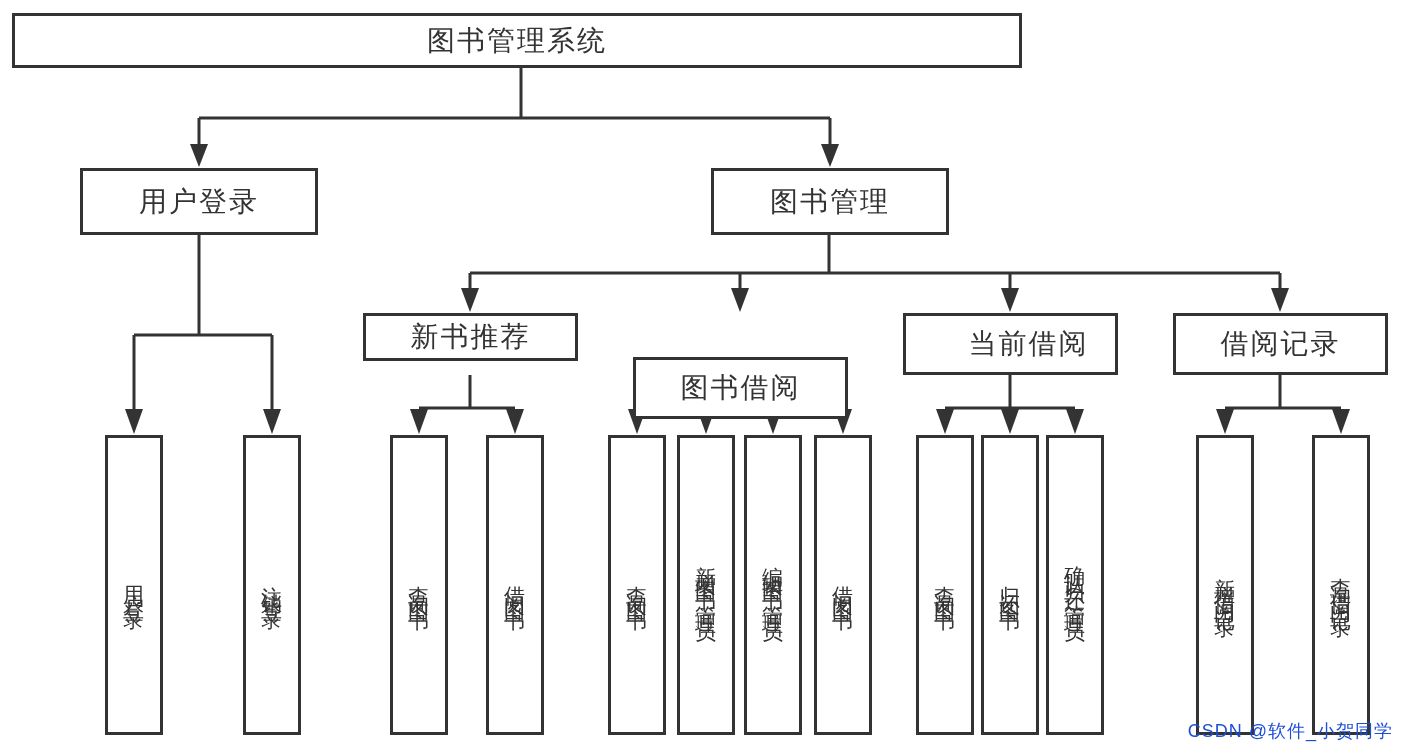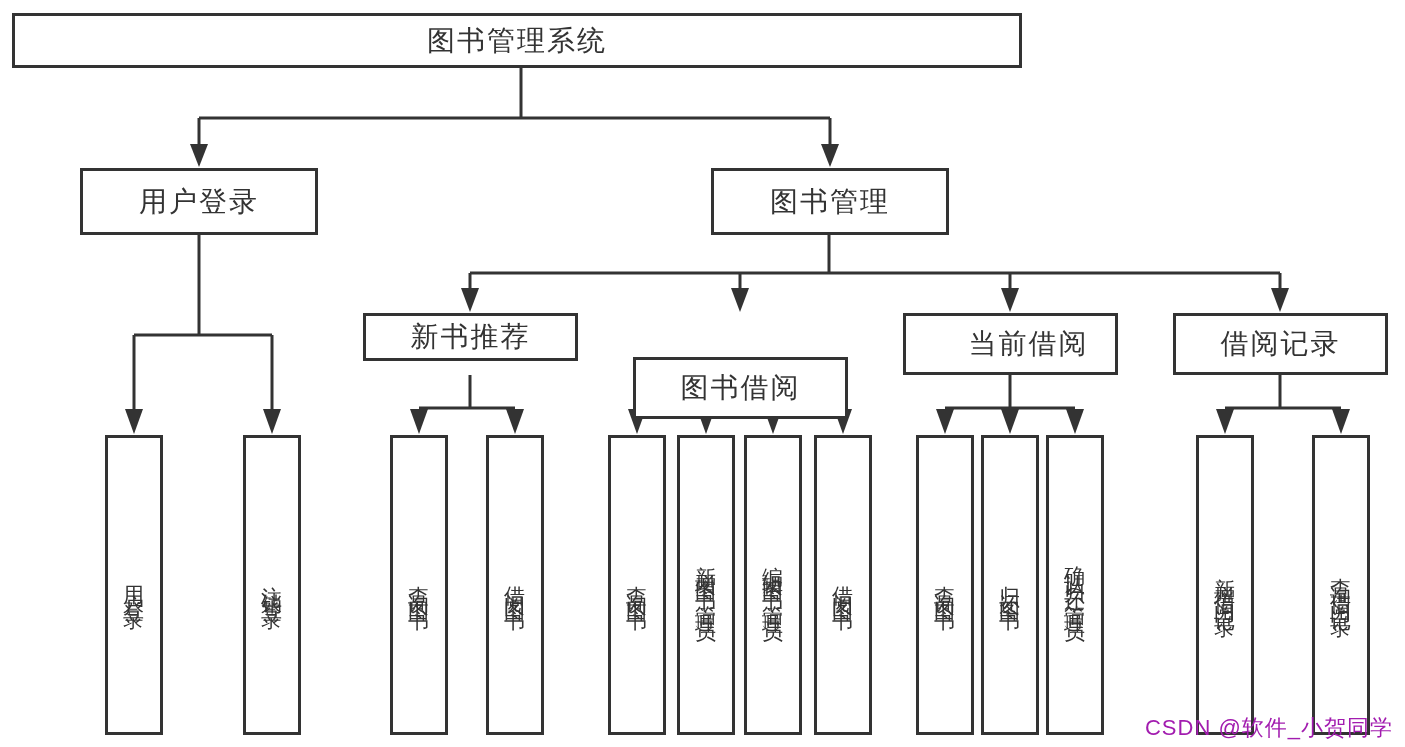--- a/index.html
+++ b/index.html
@@ -37,22 +37,22 @@
   .leaf span {
     writing-mode: vertical-rl;
     font-size: 21px;
     letter-spacing: 8px;
     line-height: 1;
   }
   .watermark {
     position: absolute;
     right: 12px;
     bottom: 4px;
-    font-size: 22px;
-    color: #a21caf;
+    font-size: 18px;
+    color: #1d4ed8;
     letter-spacing: 1px;
     z-index: 5;
     white-space: nowrap;
   }
 </style>
 </head>
 <body>
 
 <div class="stage">
 

